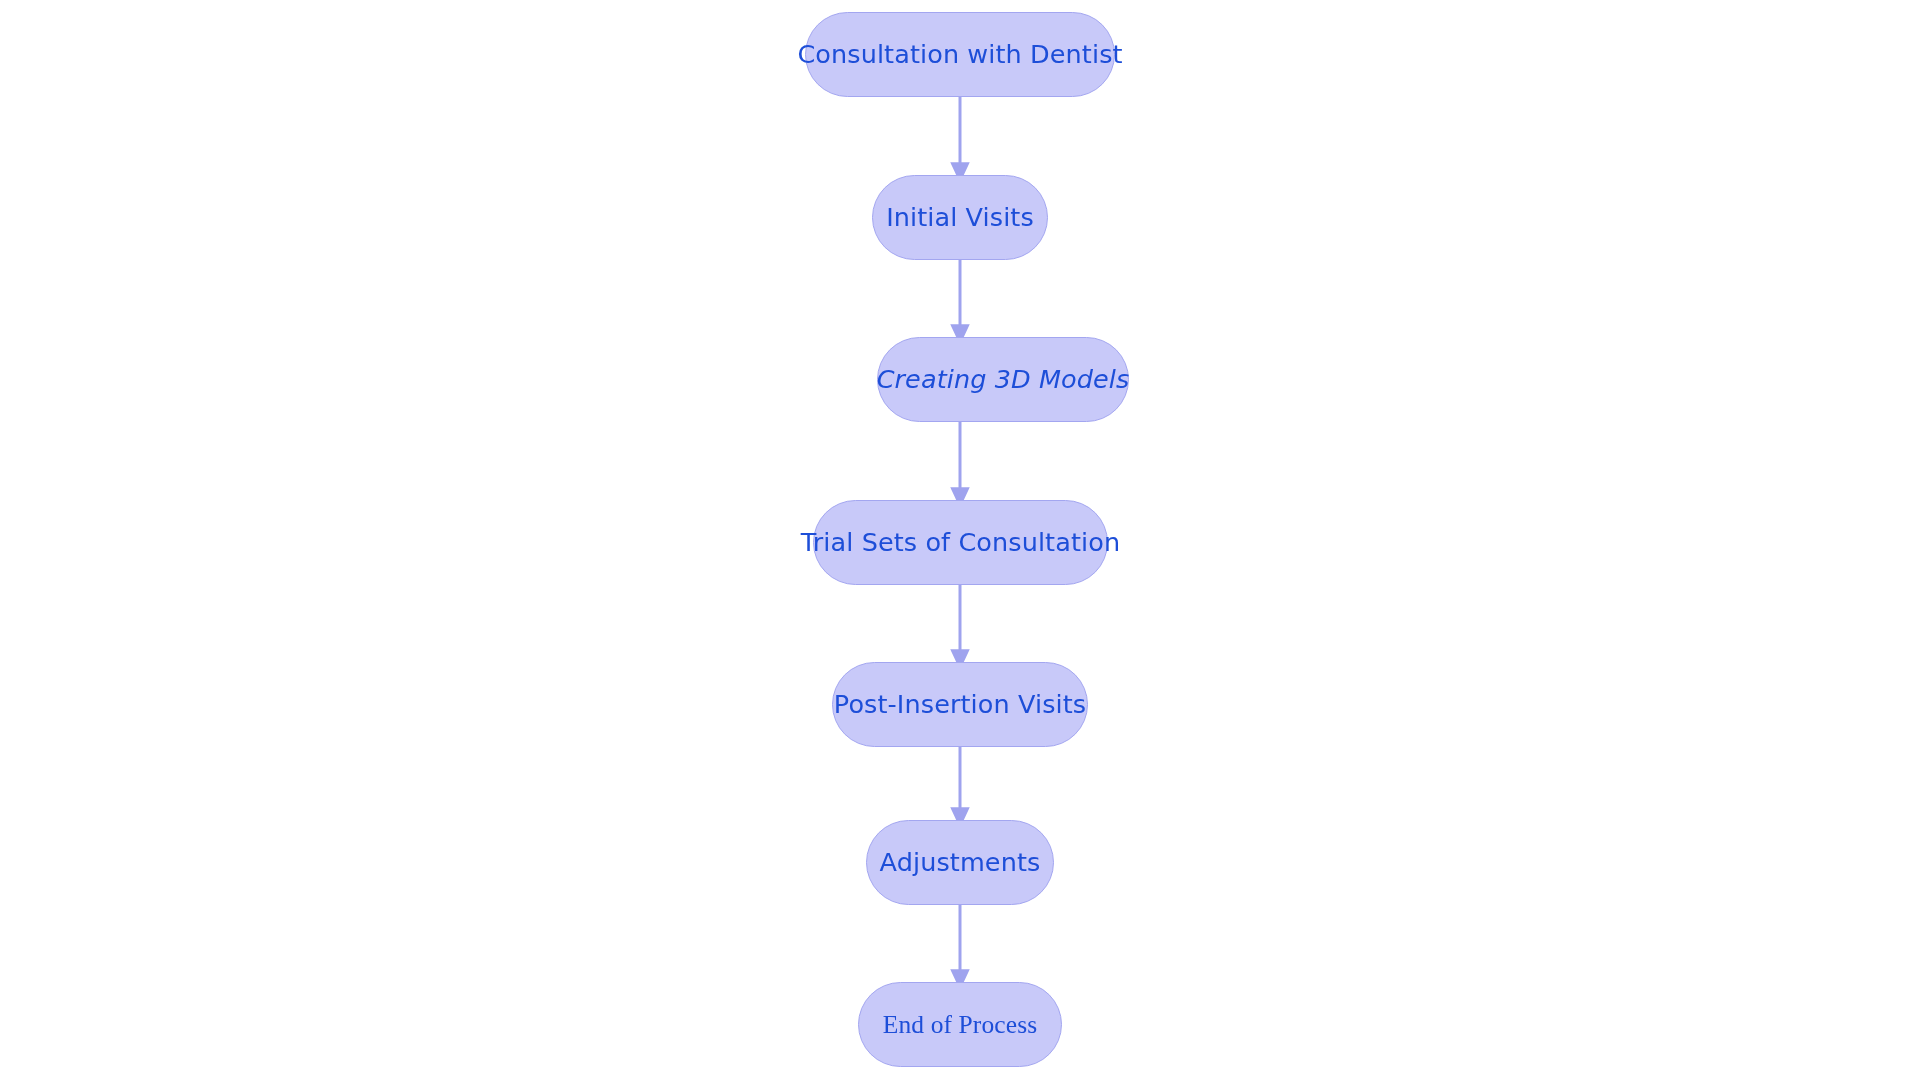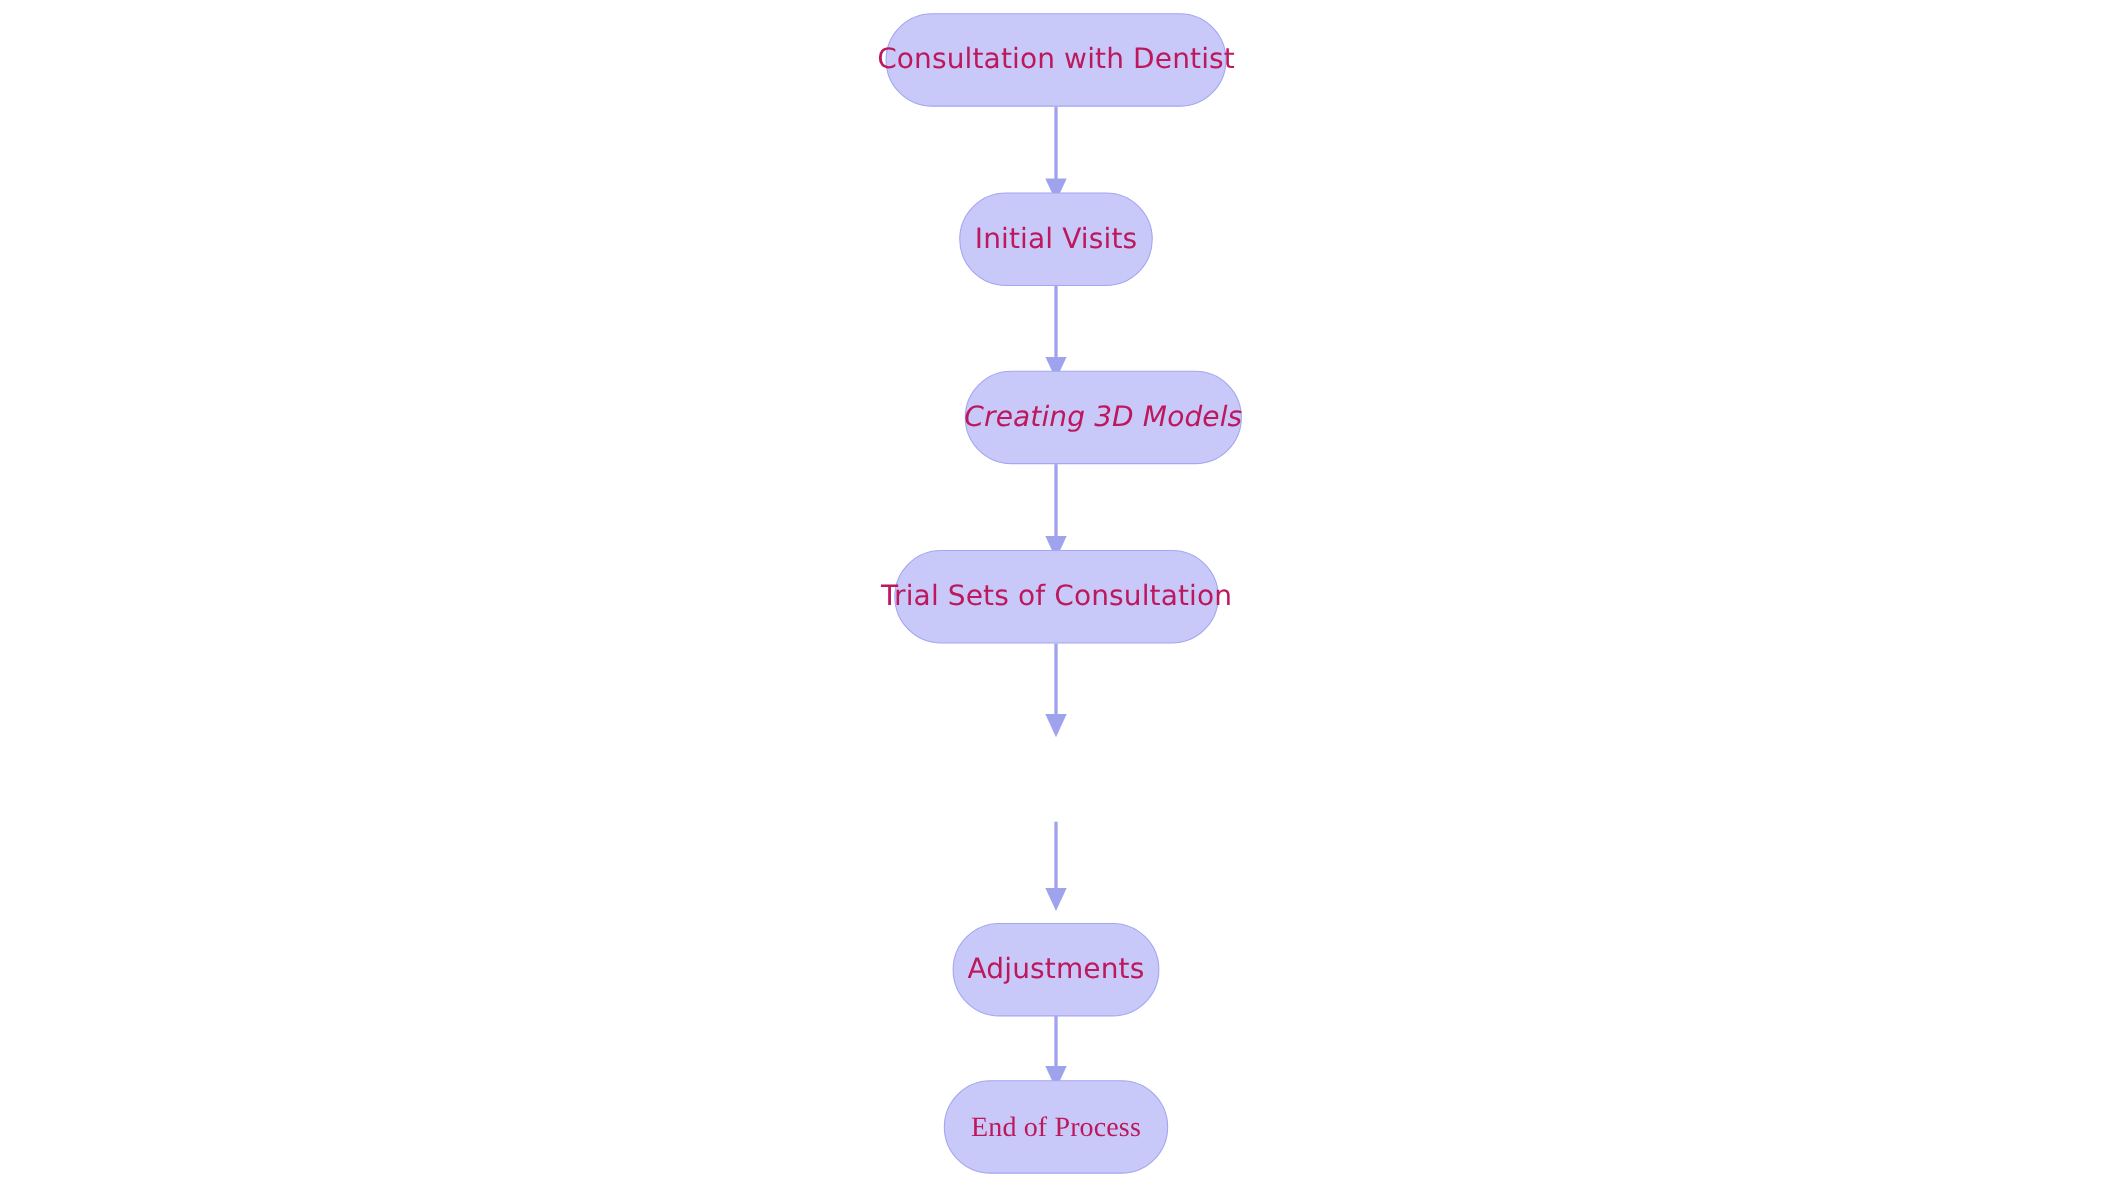--- a/index.html
+++ b/index.html
@@ -45,32 +45,32 @@
     background: #c8c9f9;
     border-radius: 999px;
     color: #3333cc;
     white-space: nowrap;
     user-select: none;
   }
   .node .node-label {
     font-size: 25.5px;
     line-height: 1;
     letter-spacing: 0.1px;
-    color: #be185d;
+    color: #1d4ed8;
     font-weight: 400;
     padding: 0 4px;
   }
 
   
   #node-consultation     { left: 805px;  top: 12px;  width: 310px; }
   #node-initial-fitting  { left: 872px;  top: 175px; width: 176px; }
   #node-creating-models  { left: 877px;  top: 337px; width: 252px; font-style: italic; }
   #node-trial-sets       { left: 813px;  top: 500px; width: 295px; }
   #node-post-insertion   { left: 832px;  top: 662px; width: 256px; }
-  #node-adjustments      { left: 866px;  top: 820px; width: 188px; margin-top: 19px; }
+  #node-adjustments      { left: 866px;  top: 820px; width: 188px; }
   #node-end-of-process   { left: 858px;  top: 982px; width: 204px; font-family: Liberation Serif, serif; }
 </style>
 </head>
 <body>
 
 <div id="flow-root">
 
   <svg class="edge" viewBox="0 0 1920 1083" width="1920" height="1083" xmlns="http://www.w3.org/2000/svg">
     <defs>
       <marker id="arrowhead" markerWidth="7" markerHeight="6.5" refX="0.6" refY="3.25" orient="auto" markerUnits="strokeWidth">
@@ -97,20 +97,23 @@
   </div>
 
   <div class="node" id="node-creating-models">
     <span class="node-label">Creating 3D Models</span>
   </div>
 
   <div class="node" id="node-trial-sets">
     <span class="node-label">Trial Sets of Consultation</span>
   </div>
 
+  <div class="node" id="node-post-insertion">
+    <span class="node-label">Post-Insertion Visits</span>
+  </div>
 
   <div class="node" id="node-adjustments">
     <span class="node-label">Adjustments</span>
   </div>
 
   <div class="node" id="node-end-of-process">
     <span class="node-label">End of Process</span>
   </div>
 
 </div>

